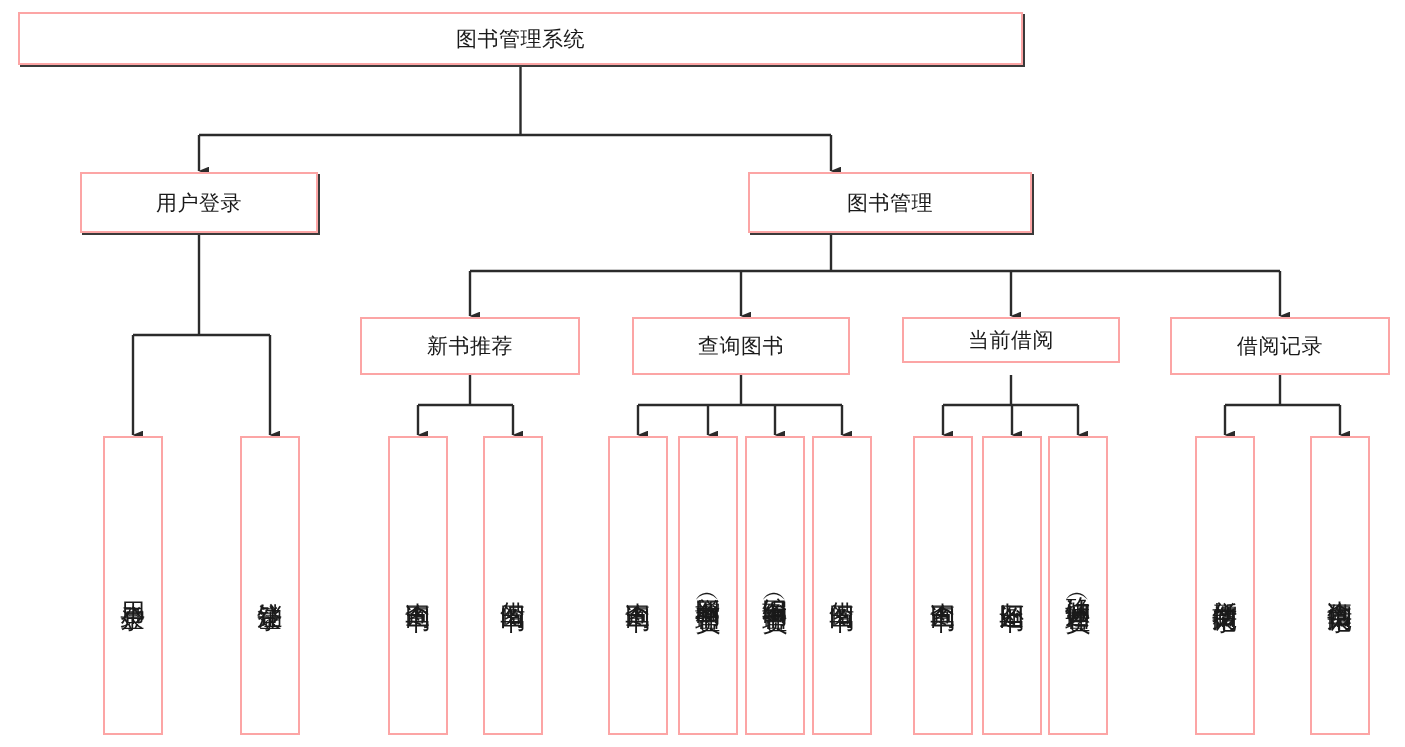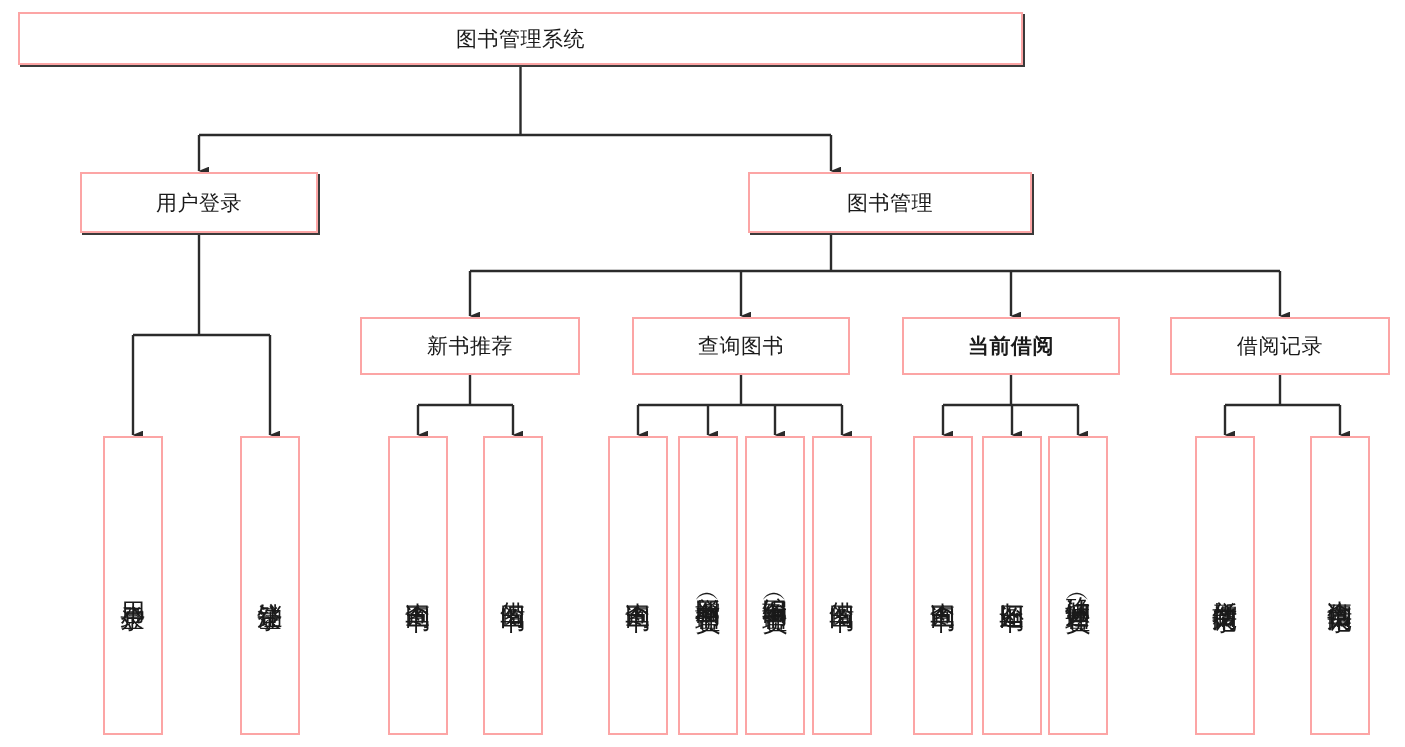--- a/index.html
+++ b/index.html
@@ -77,21 +77,21 @@
       </div>
       <div class="node horizontal shadowed" style="left: 712px; top: 172px; width: 284px; height: 61px; margin-left: 36px;">
         <span class="node-label">图书管理</span>
       </div>
       <div class="node horizontal" style="left: 360px; top: 317px; width: 220px; height: 58px;">
         <span class="node-label">新书推荐</span>
       </div>
       <div class="node horizontal" style="left: 632px; top: 317px; width: 218px; height: 58px;">
         <span class="node-label">查询图书</span>
       </div>
-      <div class="node horizontal" style="left: 902px; top: 317px; width: 218px; height: 58px; font-weight: bold;">
+      <div class="node horizontal" style="left: 902px; top: 317px; width: 218px; height: 46px;">
         <span class="node-label">当前借阅</span>
       </div>
       <div class="node horizontal" style="left: 1170px; top: 317px; width: 220px; height: 58px;">
         <span class="node-label">借阅记录</span>
       </div>
       <div class="node vertical" style="left: 103px; top: 436px; width: 60px; height: 299px;">
         <span class="node-label">用户登录</span>
       </div>
       <div class="node vertical" style="left: 240px; top: 436px; width: 60px; height: 299px;">
         <span class="node-label">注销登录</span>

